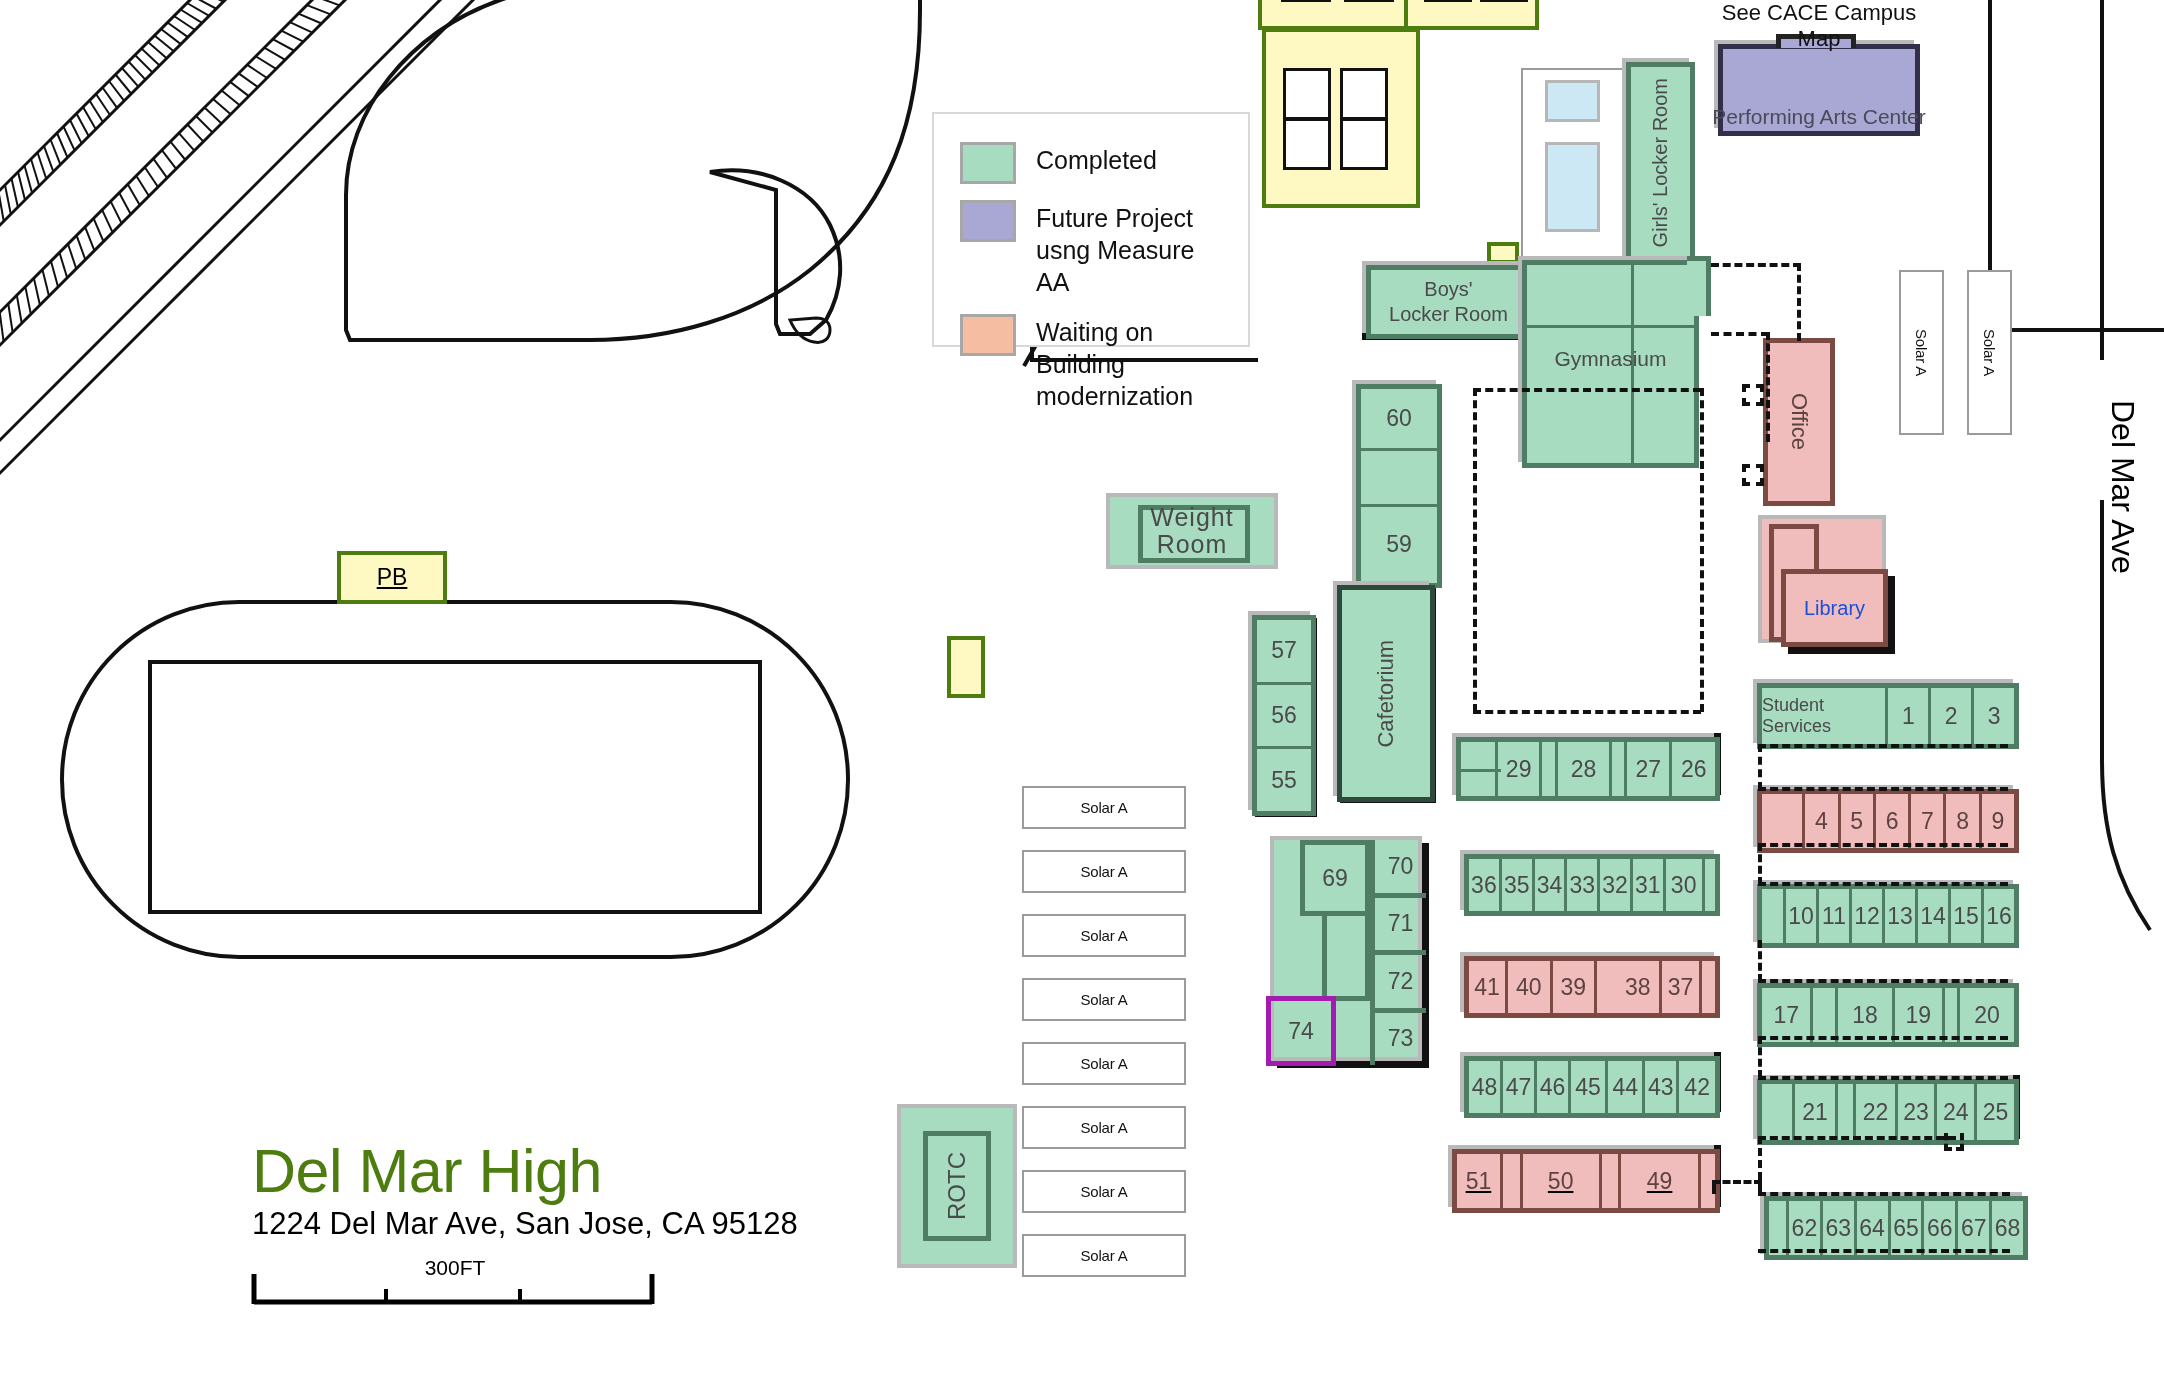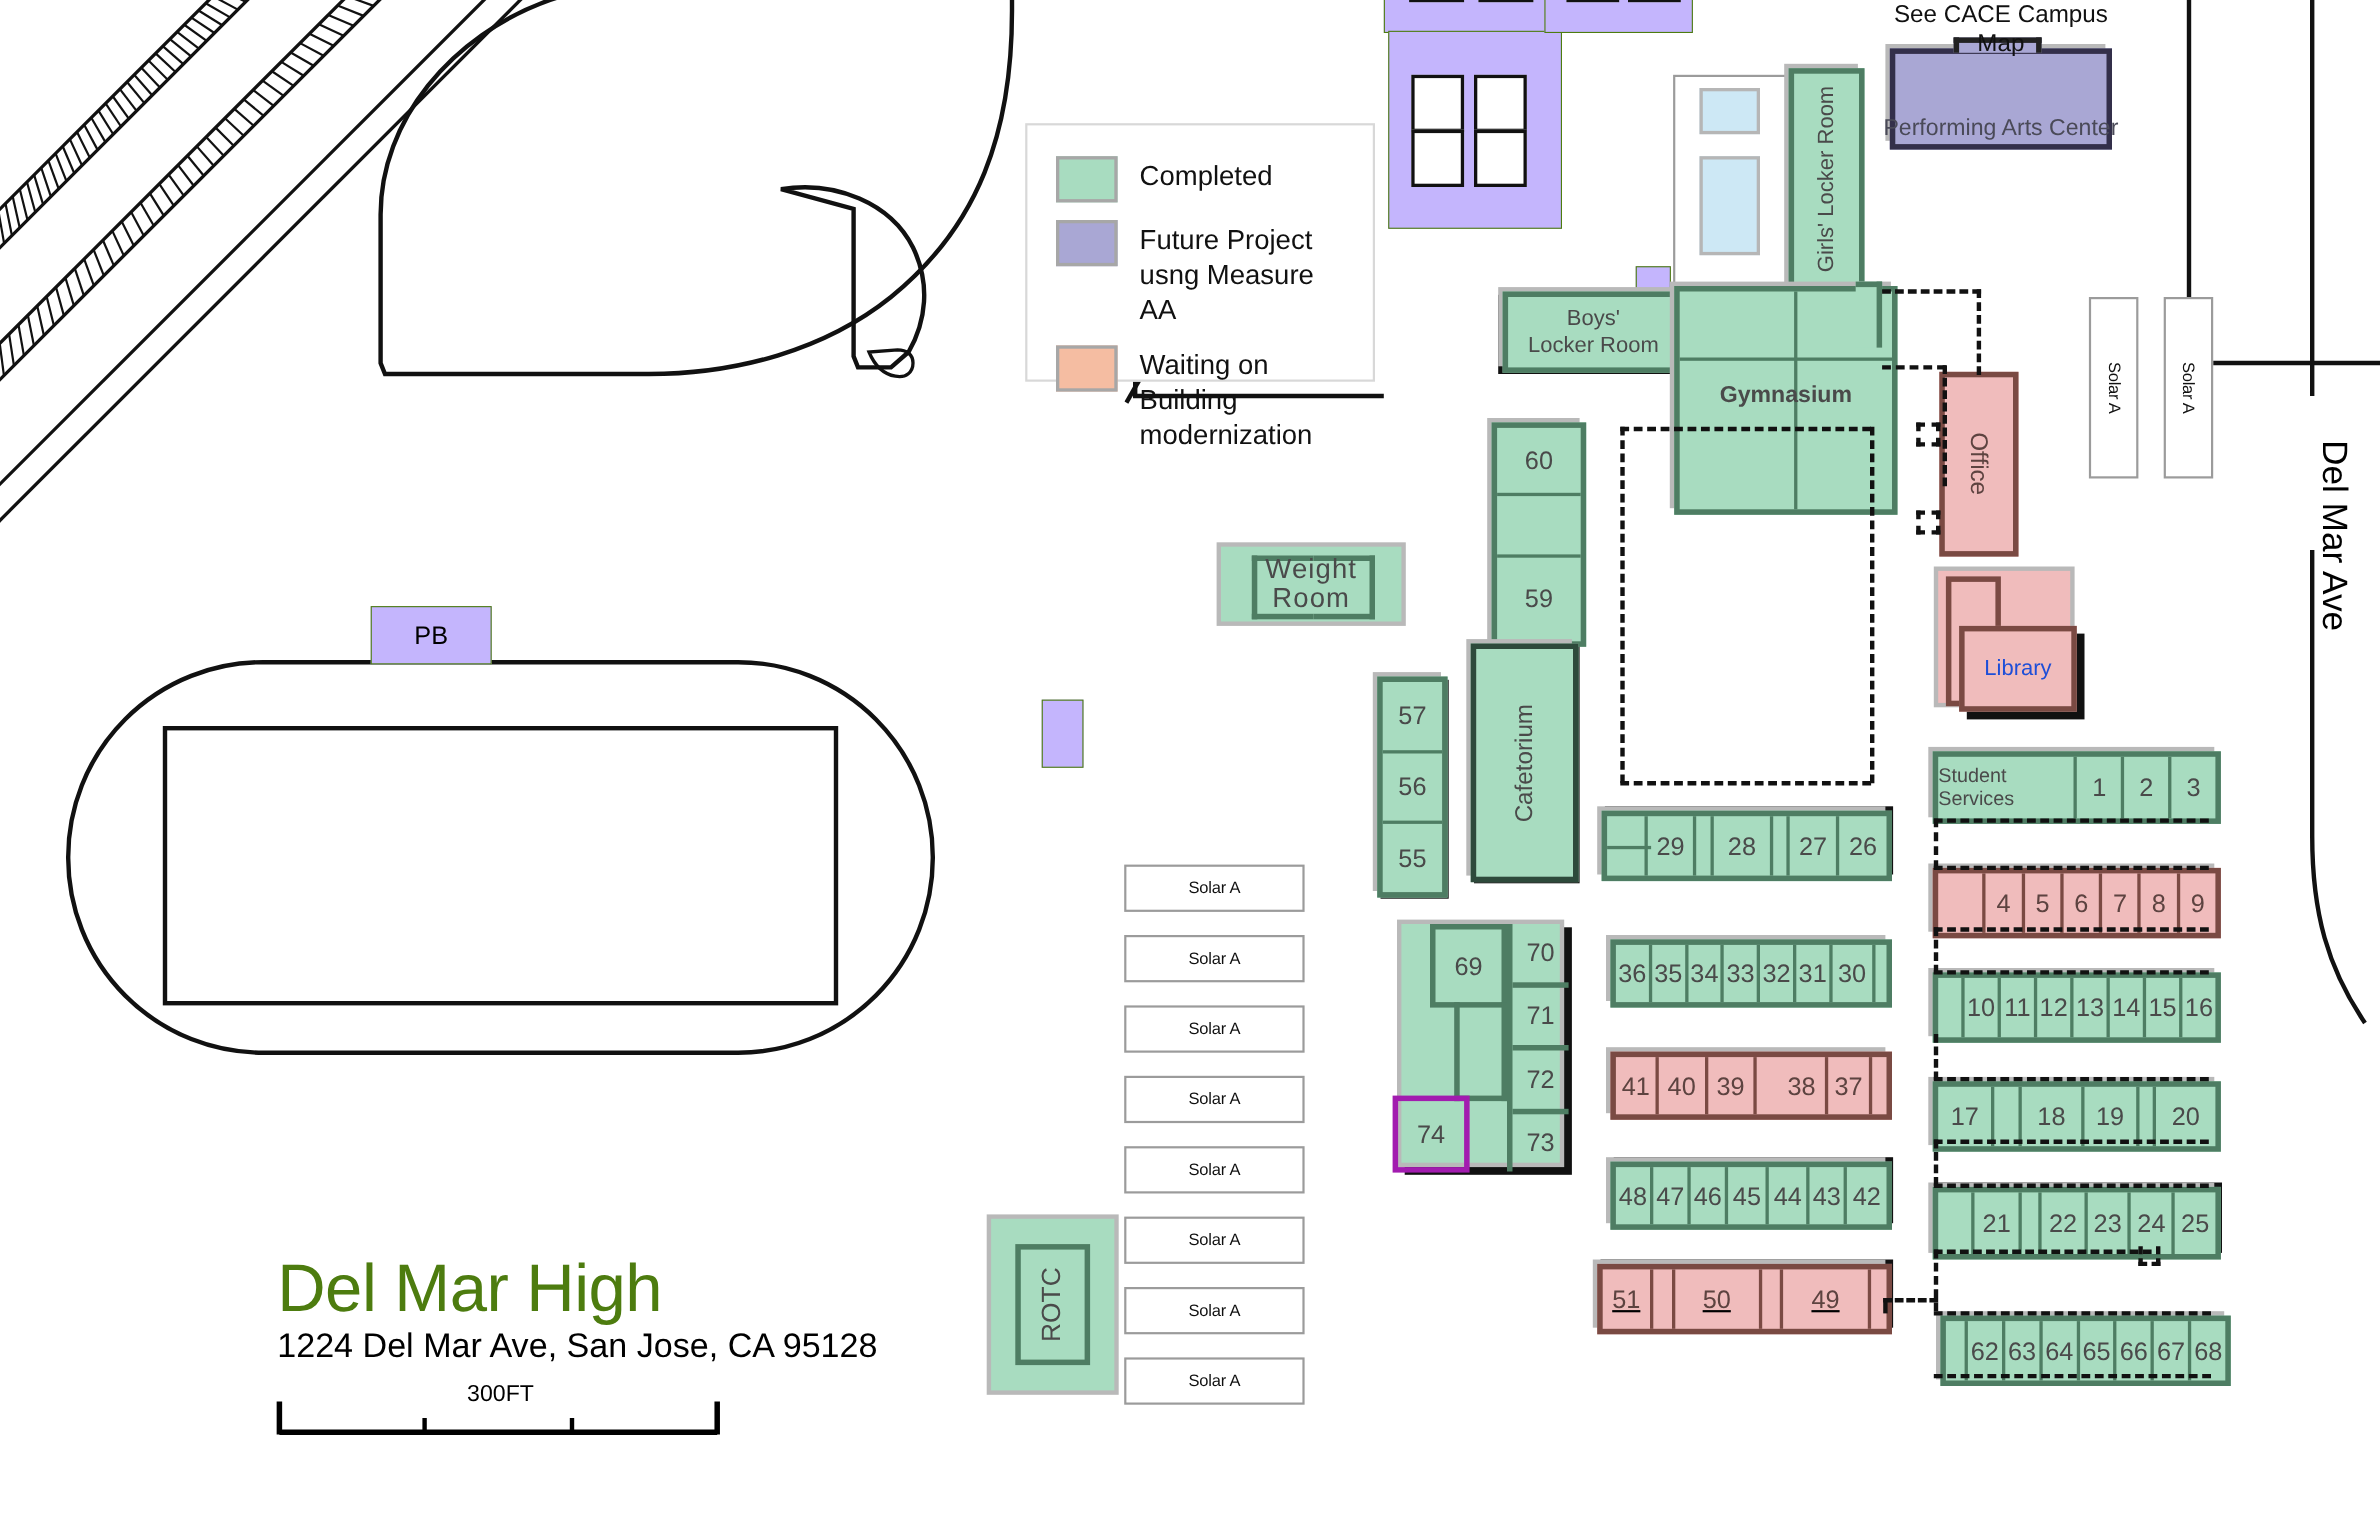--- a/index.html
+++ b/index.html
@@ -49,21 +49,21 @@
 
   .lbl {
     color: #4a4a4a;
     font-size: 22px;
     white-space: nowrap;
   }
   .vert { writing-mode: vertical-rl; transform: rotate(180deg); }
   .vert-cw { writing-mode: vertical-rl; }
 
   
-  .white-bldg { background: #c4b5fd; border: 1px solid #4d7c0f; }
+  .white-bldg { background: #fef9c3; border: 4px solid #4d7c0f; text-decoration: underline; }
   .white-thin { background: #ffffff; border: 3px solid #111; }
   .solar {
     background: #ffffff;
     border: 2px solid #9b9b9b;
     display: flex;
     align-items: center;
     justify-content: center;
     font-size: 15px;
     color: #111;
     letter-spacing: -0.2px;
@@ -317,21 +317,21 @@
     </div>
   </div>
 
   <div class="abs halo shadow-b" style="left:1362px;top:261px;width:163px;height:72px;">
     <div class="bldg-green" style="width:100%;height:100%;display:flex;flex-direction:column;align-items:center;justify-content:center;line-height:1.25;">
       <span class="lbl" style="font-size:20px;">Boys'</span>
       <span class="lbl" style="font-size:20px;">Locker Room</span>
     </div>
   </div>
 
-  <div class="abs halo" style="left:1518px;top:256px;width:201px;height:206px;font-weight:bold;">
+  <div class="abs halo" style="left:1518px;top:256px;width:175px;height:206px;">
     <div class="bldg-green" style="width:100%;height:100%;position:relative;">
       <div class="abs" style="left:0;top:60px;width:100%;height:0;border-top:3px solid #4e7d63;"></div>
       <div class="abs" style="left:104px;top:0;width:0;height:100%;border-left:3px solid #4e7d63;"></div>
       <span class="abs lbl" style="left:0;right:0;top:82px;text-align:center;font-size:21px;">Gymnasium</span>
     </div>
   </div>
 
   <div class="abs" style="left:1687px;top:256px;width:24px;height:60px;background:#a8dcc0;border-top:5px solid #4e7d63;border-right:5px solid #4e7d63;"></div>
 
   <div class="abs halo" style="left:1714px;top:40px;width:200px;height:88px;">

